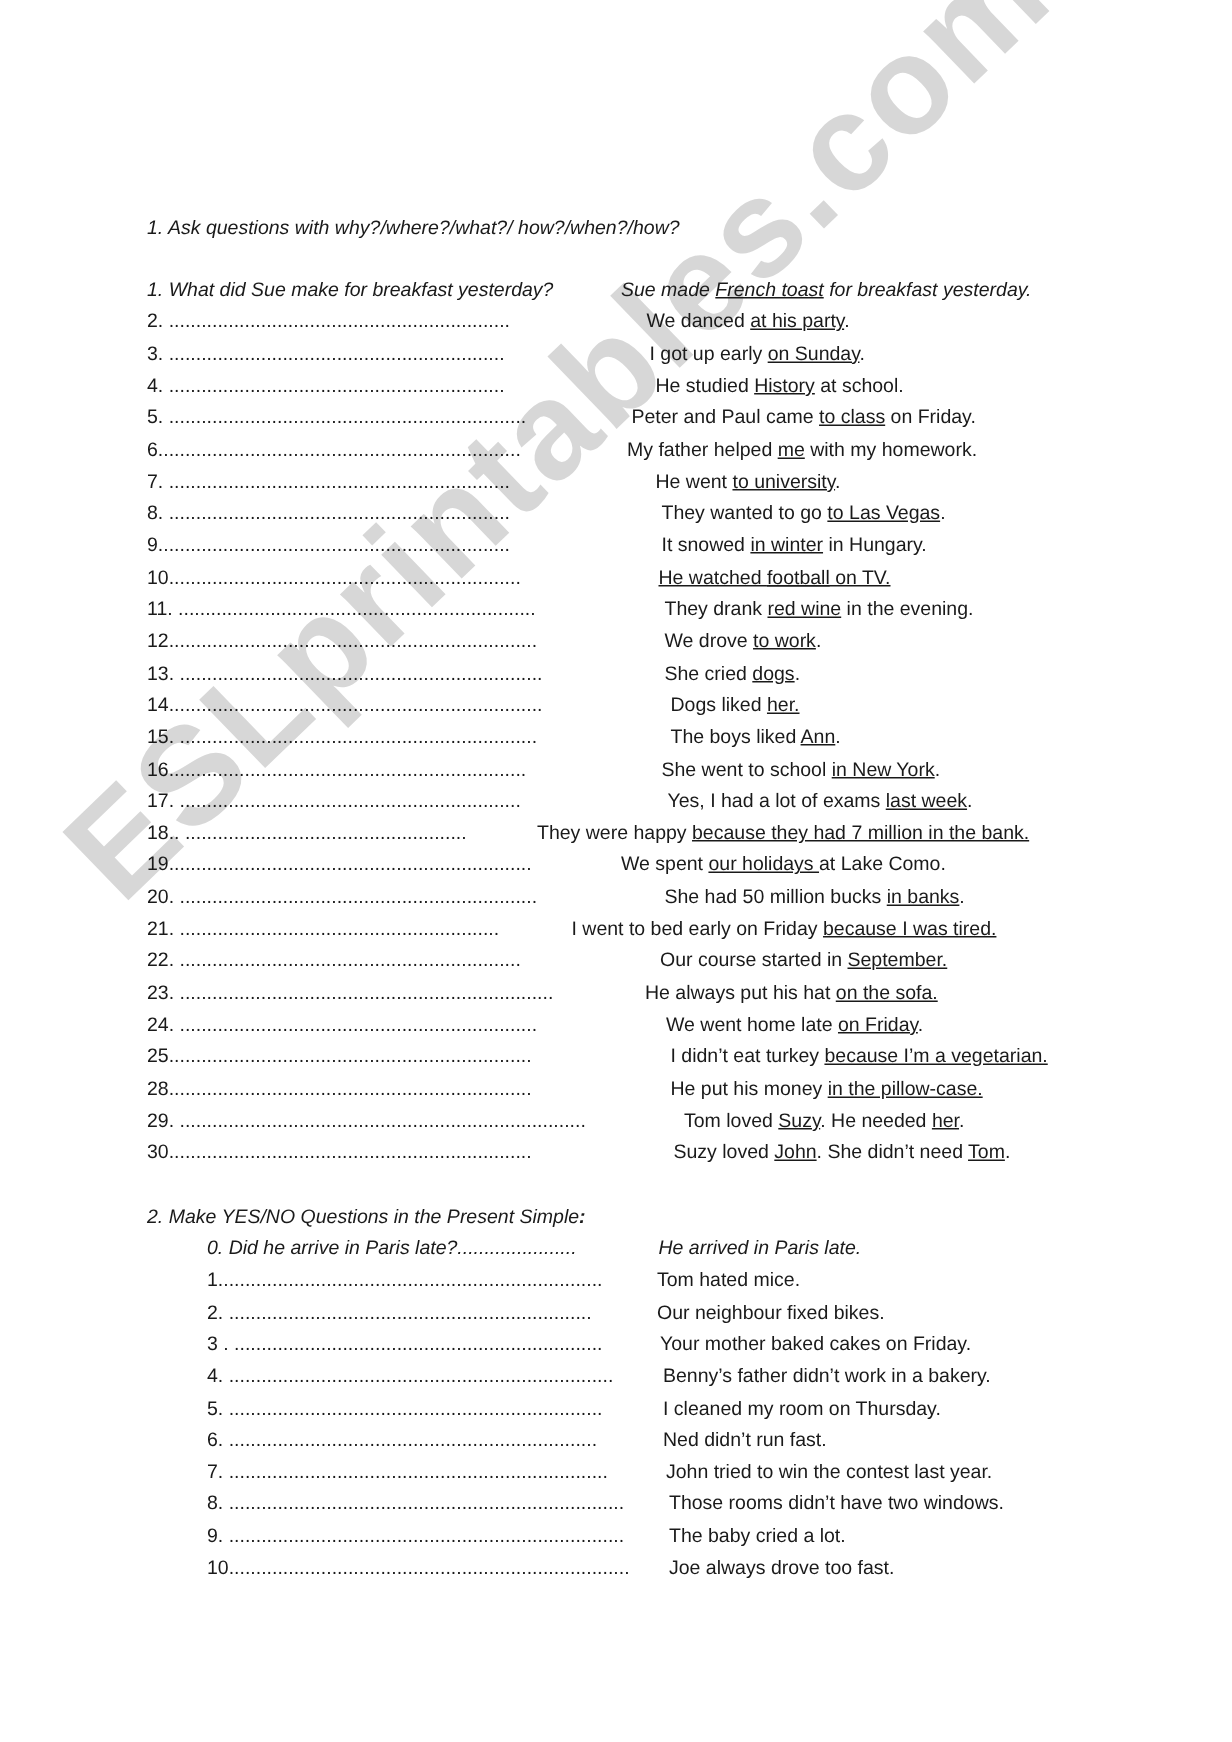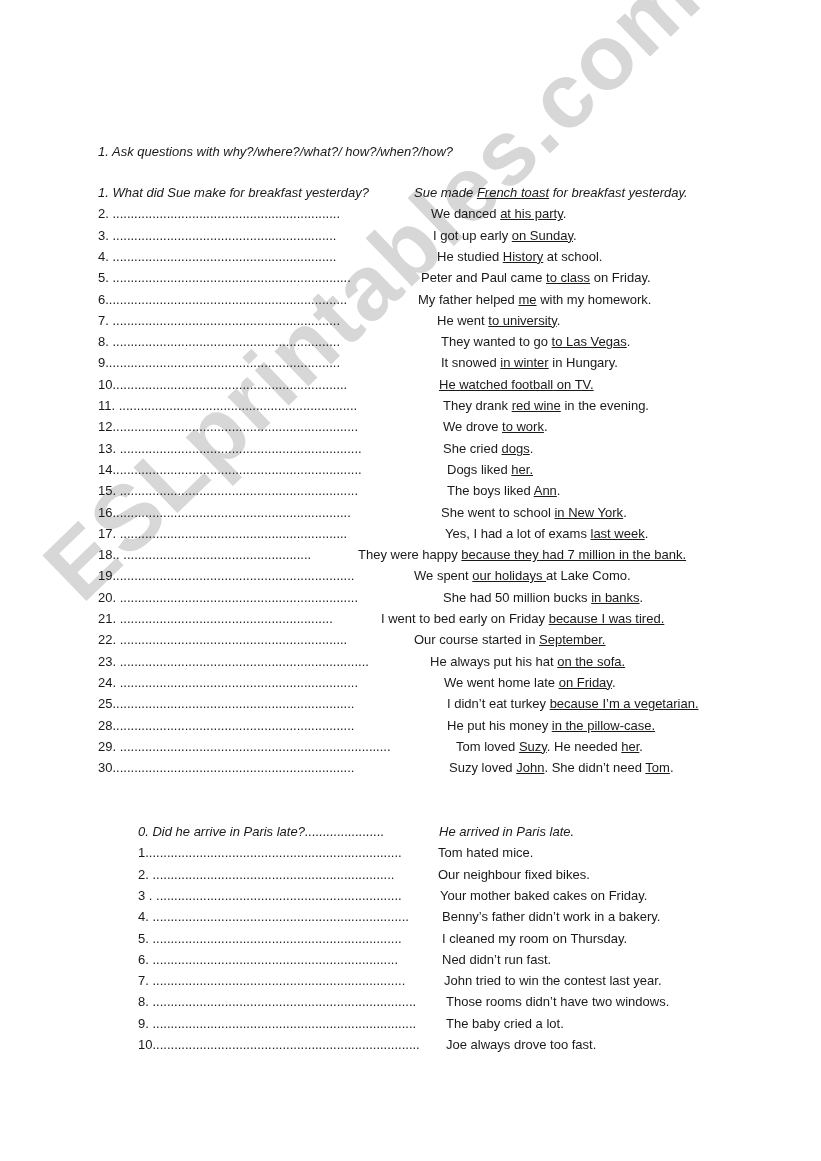--- a/index.html
+++ b/index.html
@@ -107,21 +107,21 @@
       <div class="row" style="top: 589.7px;">
         <span class="q">20.  ..................................................................</span>
         <span class="a" style="left: 345px;"><span>She had 50 million bucks </span><span class="u">in banks</span><span>.</span></span>
       </div>
       <div class="row" style="top: 611px;">
         <span class="q">21. ...........................................................</span>
         <span class="a" style="left: 283px;"><span>I went to bed early on Friday </span><span class="u">because I was tired.</span></span>
       </div>
       <div class="row" style="top: 632.3px;">
         <span class="q">22. ...............................................................</span>
-        <span class="a" style="left: 316px;"><span>Our course started in </span><span class="u">September.</span></span>
+        <span class="a" style="left: 342px;"><span>Our course started in </span><span class="u">September.</span></span>
       </div>
       <div class="row" style="top: 653.6px;">
         <span class="q">23. .....................................................................</span>
         <span class="a" style="left: 332px;"><span>He always put his hat </span><span class="u">on the sofa.</span></span>
       </div>
       <div class="row" style="top: 674.9px;">
         <span class="q">24. ..................................................................</span>
         <span class="a" style="left: 346px;"><span>We went home late </span><span class="u">on Friday</span><span>.</span></span>
       </div>
       <div class="row" style="top: 696.2px;">
@@ -135,20 +135,21 @@
       <div class="row" style="top: 738.8px;">
         <span class="q">29. ...........................................................................</span>
         <span class="a" style="left: 358px;"><span>Tom loved </span><span class="u">Suzy</span><span>. He needed </span><span class="u">her</span><span>.</span></span>
       </div>
       <div class="row" style="top: 760.1px;">
         <span class="q">30...................................................................</span>
         <span class="a" style="left: 351px;"><span>Suzy loved </span><span class="u">John</span><span>. She didn’t need </span><span class="u">Tom</span><span>.</span></span>
       </div>
     </div>
 
+  <div class="instr" style="top:803px"><span>2. Make YES/NO Questions in the Present Simple</span><span class="bold">:</span></div>
   <div id="s2">
       <div class="row" style="top: 824px;">
         <span class="q it" style="left: 40px;">0. Did he arrive in Paris late?......................</span>
         <span class="a it" style="left: 341px;"><span>He arrived in Paris late.</span></span>
       </div>
       <div class="row" style="top: 845.3px;">
         <span class="q" style="left: 40px;">1.......................................................................</span>
         <span class="a" style="left: 340px;"><span>Tom hated mice.</span></span>
       </div>
       <div class="row" style="top: 866.6px;">

